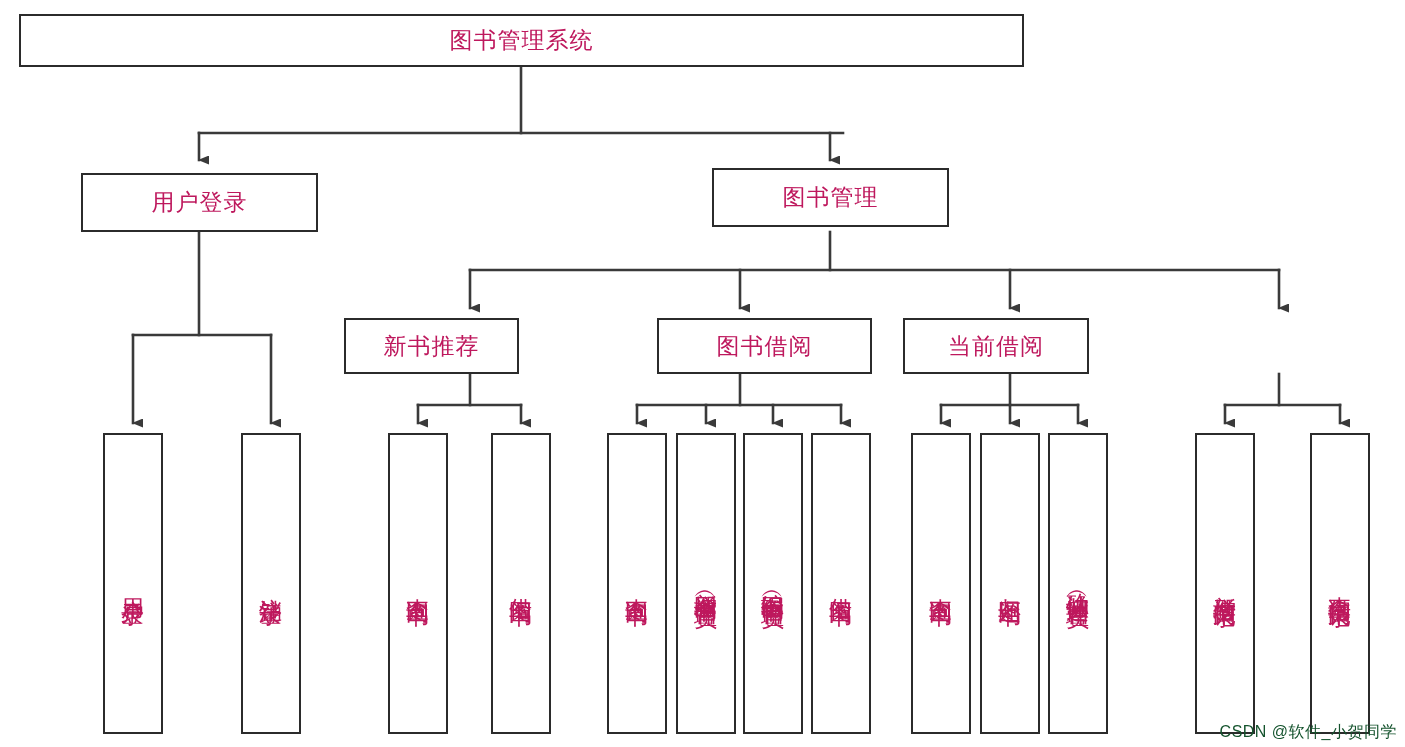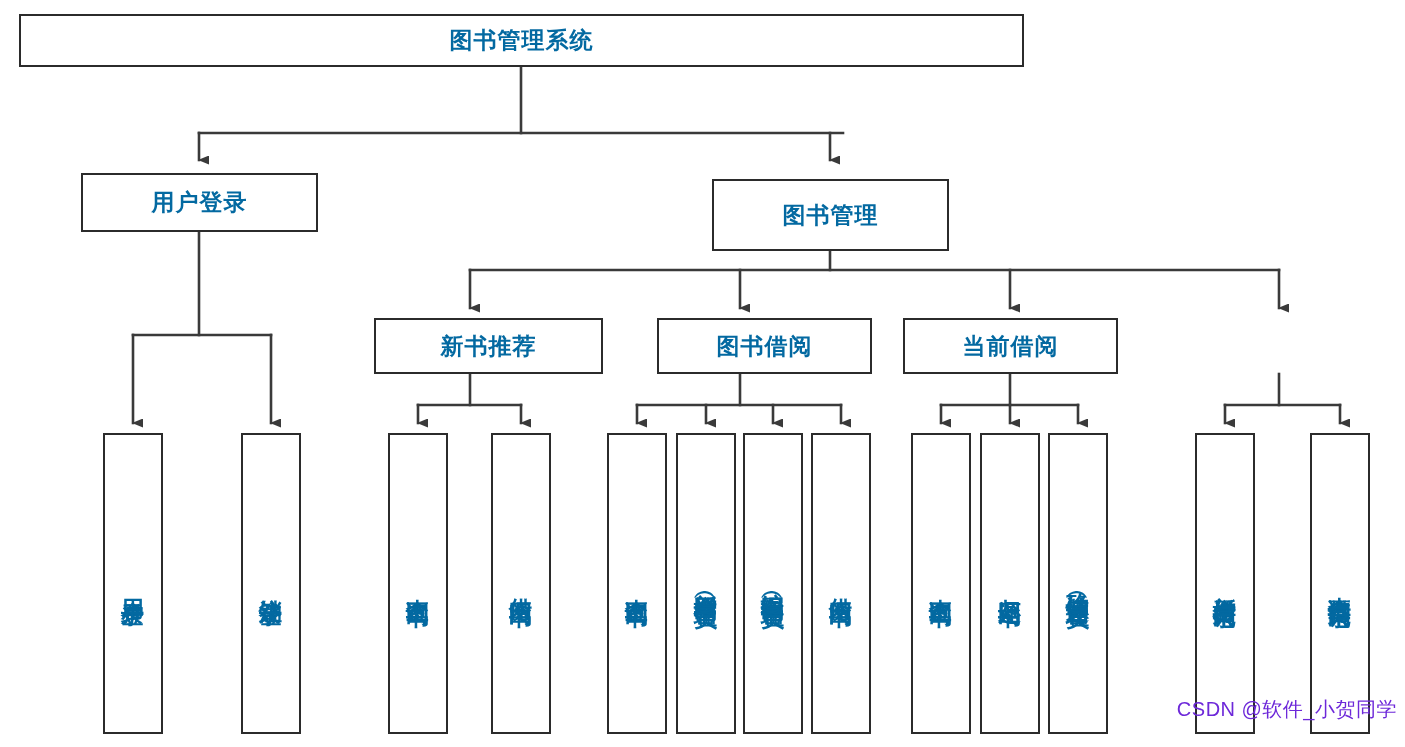--- a/index.html
+++ b/index.html
@@ -25,22 +25,21 @@
     height: 747px;
   }
   .node {
     position: absolute;
     box-sizing: border-box;
     background: #ffffff;
     border: 2px solid #2b2b2b;
     display: flex;
     align-items: center;
     justify-content: center;
-    color: #0369a1;
-    font-weight: bold;
+    color: #be185d;
   }
   .node.horiz {
     font-size: 23px;
     letter-spacing: 1px;
   }
   .node.vert {
     writing-mode: vertical-rl;
     text-orientation: upright;
     font-size: 23px;
     line-height: 1.05;
@@ -52,23 +51,23 @@
   }
   .node.vert .vtext {
     writing-mode: vertical-rl;
     text-orientation: upright;
     display: block;
     max-height: 100%;
   }
   .watermark {
     position: absolute;
     right: 8px;
-    bottom: 24px;
-    font-size: 20px;
-    color: #6d28d9;
+    bottom: 4px;
+    font-size: 16px;
+    color: #14532d;
     letter-spacing: 0.5px;
     white-space: nowrap;
     pointer-events: none;
   }
 </style>
 </head>
 <body>
 
 <div id="canvas">
 
@@ -122,31 +121,31 @@
     </g>
   </svg>
 
   <div class="node horiz" style="left:19px; top:14px; width:1005px; height:53px;">
     <span>图书管理系统</span>
   </div>
 
   <div class="node horiz" style="left:81px; top:173px; width:237px; height:59px;">
     <span>用户登录</span>
   </div>
-  <div class="node horiz" style="left:712px; top:179px; width:237px; height:72px;">
+  <div class="node horiz" style="left:712px; top:168px; width:237px; height:59px;">
     <span>图书管理</span>
   </div>
 
-  <div class="node horiz" style="left:374px; top:318px; width:229px; height:56px;">
+  <div class="node horiz" style="left:344px; top:318px; width:175px; height:56px;">
     <span>新书推荐</span>
   </div>
   <div class="node horiz" style="left:633px; top:318px; width:215px; height:56px;margin-left:24px;">
     <span>图书借阅</span>
   </div>
-  <div class="node horiz" style="left:903px; top:318px; width:215px; height:56px;justify-content:center;">
+  <div class="node horiz" style="left:903px; top:318px; width:186px; height:56px;justify-content:center;">
     <span>当前借阅</span>
   </div>
 
   <div class="node vert" style="left:103px; top:433px; width:60px; height:301px;">
     <span class="vtext">用户登录</span>
   </div>
   <div class="node vert" style="left:241px; top:433px; width:60px; height:301px;">
     <span class="vtext">注销登录</span>
   </div>
 

